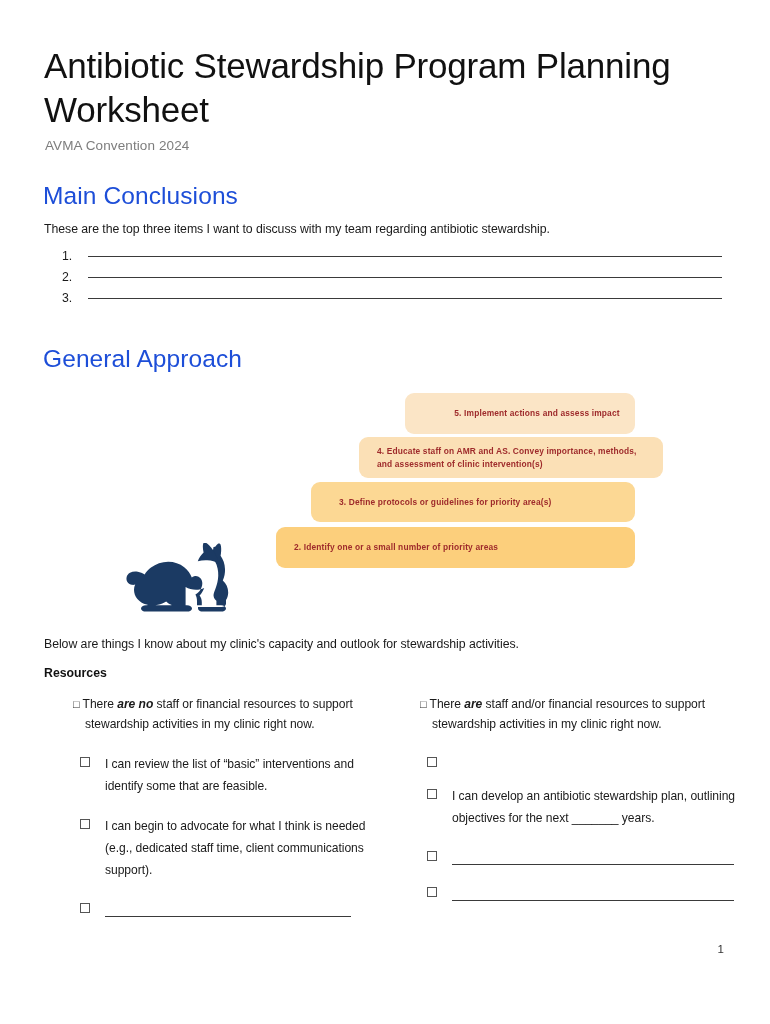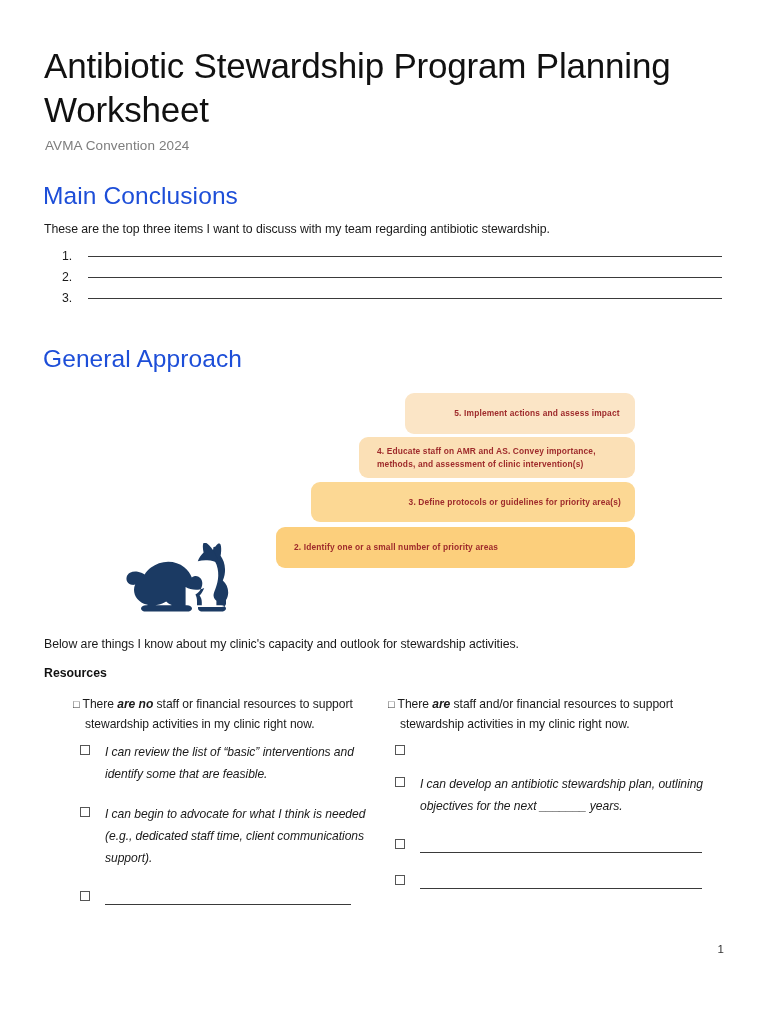--- a/index.html
+++ b/index.html
@@ -113,28 +113,28 @@
     font-weight: bold;
     color: #9e2a2b;
     line-height: 1.45;
     letter-spacing: 0.15px;
     padding: 0 14px;
     width: 100%;
     box-sizing: border-box;
   }
 
   #step-5 { left: 405px; top: 393px; width: 230px; height: 41px; background: #fbe5c6; }
-  #step-4 { left: 359px; top: 437px; width: 276px; height: 41px; background: #fbe0b6; }
+  #step-4 { left: 359px; top: 437px; width: 304px; height: 41px; background: #fbe0b6; }
   #step-3 { left: 311px; top: 482px; width: 324px; height: 40px; background: #fcd894; }
   #step-2 { left: 276px; top: 527px; width: 359px; height: 41px; background: #fccf7c; }
   #step-1 { left: 232px; top: 571px; width: 403px; height: 42px; background: #f9b233; }
 
   #step-5 .step-label { text-align: center; padding-left: 48px; }
   #step-4 .step-label { text-align: left; padding-left: 18px; }
-  #step-3 .step-label { text-align: right; padding-left: 8px; }
+  #step-3 .step-label { text-align: left; padding-left: 28px; }
   #step-2 .step-label { text-align: left; padding-left: 18px; }
   #step-1 .step-label { text-align: left; padding-left: 14px; }
 
   #cat-silhouette {
     position: absolute;
     left: 125px;
     top: 543px;
     width: 106px;
     height: 72px;
   }
@@ -154,40 +154,39 @@
     left: 0;
     top: 694px;
     width: 770px;
   }
   .res-col {
     position: absolute;
     top: 0;
     width: 320px;
   }
   #res-col-left  { left: 73px; }
-  #res-col-right { left: 388px; }
+  #res-col-right { left: 420px; }
 
   .col-statement {
     font-size: 12.1px;
     color: #1a1a1a;
     line-height: 1.68;
     letter-spacing: -0.05px;
     text-indent: -12px;
     padding-left: 12px;
   }
   .col-statement .tick {
     font-size: 11px;
     color: #2c2c2c;
     margin-right: 3px;
   }
   .col-statement b { font-weight: bold; font-style: italic; }
 
   .check-list {
-    margin-top: 6px;
-    font-style: italic;
+    margin-top: 18px;
   }
   .check-item {
     display: flex;
     align-items: flex-start;
     margin-bottom: 18px;
   }
   .check-box {
     flex: 0 0 auto;
     width: 10px;
     height: 10px;

